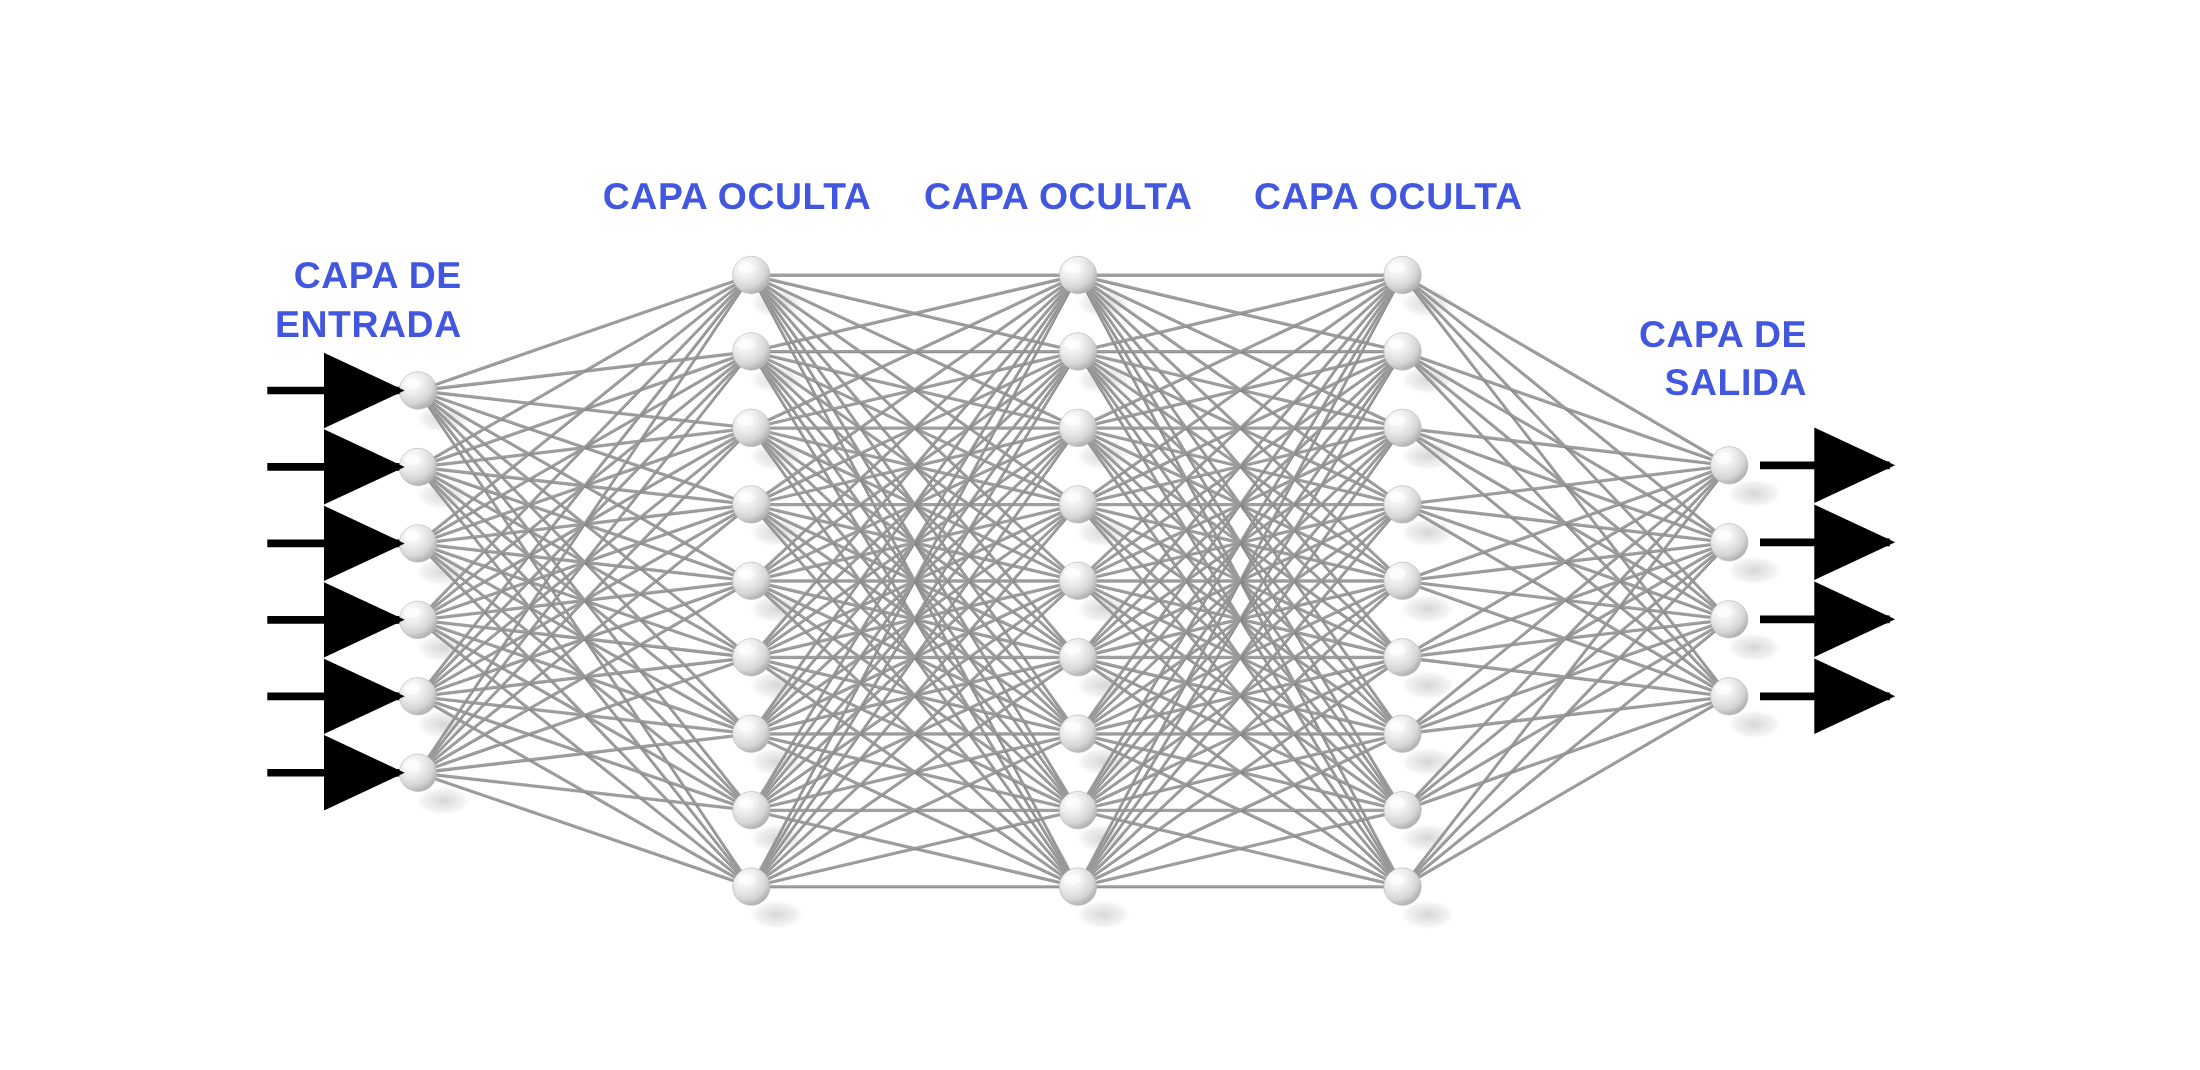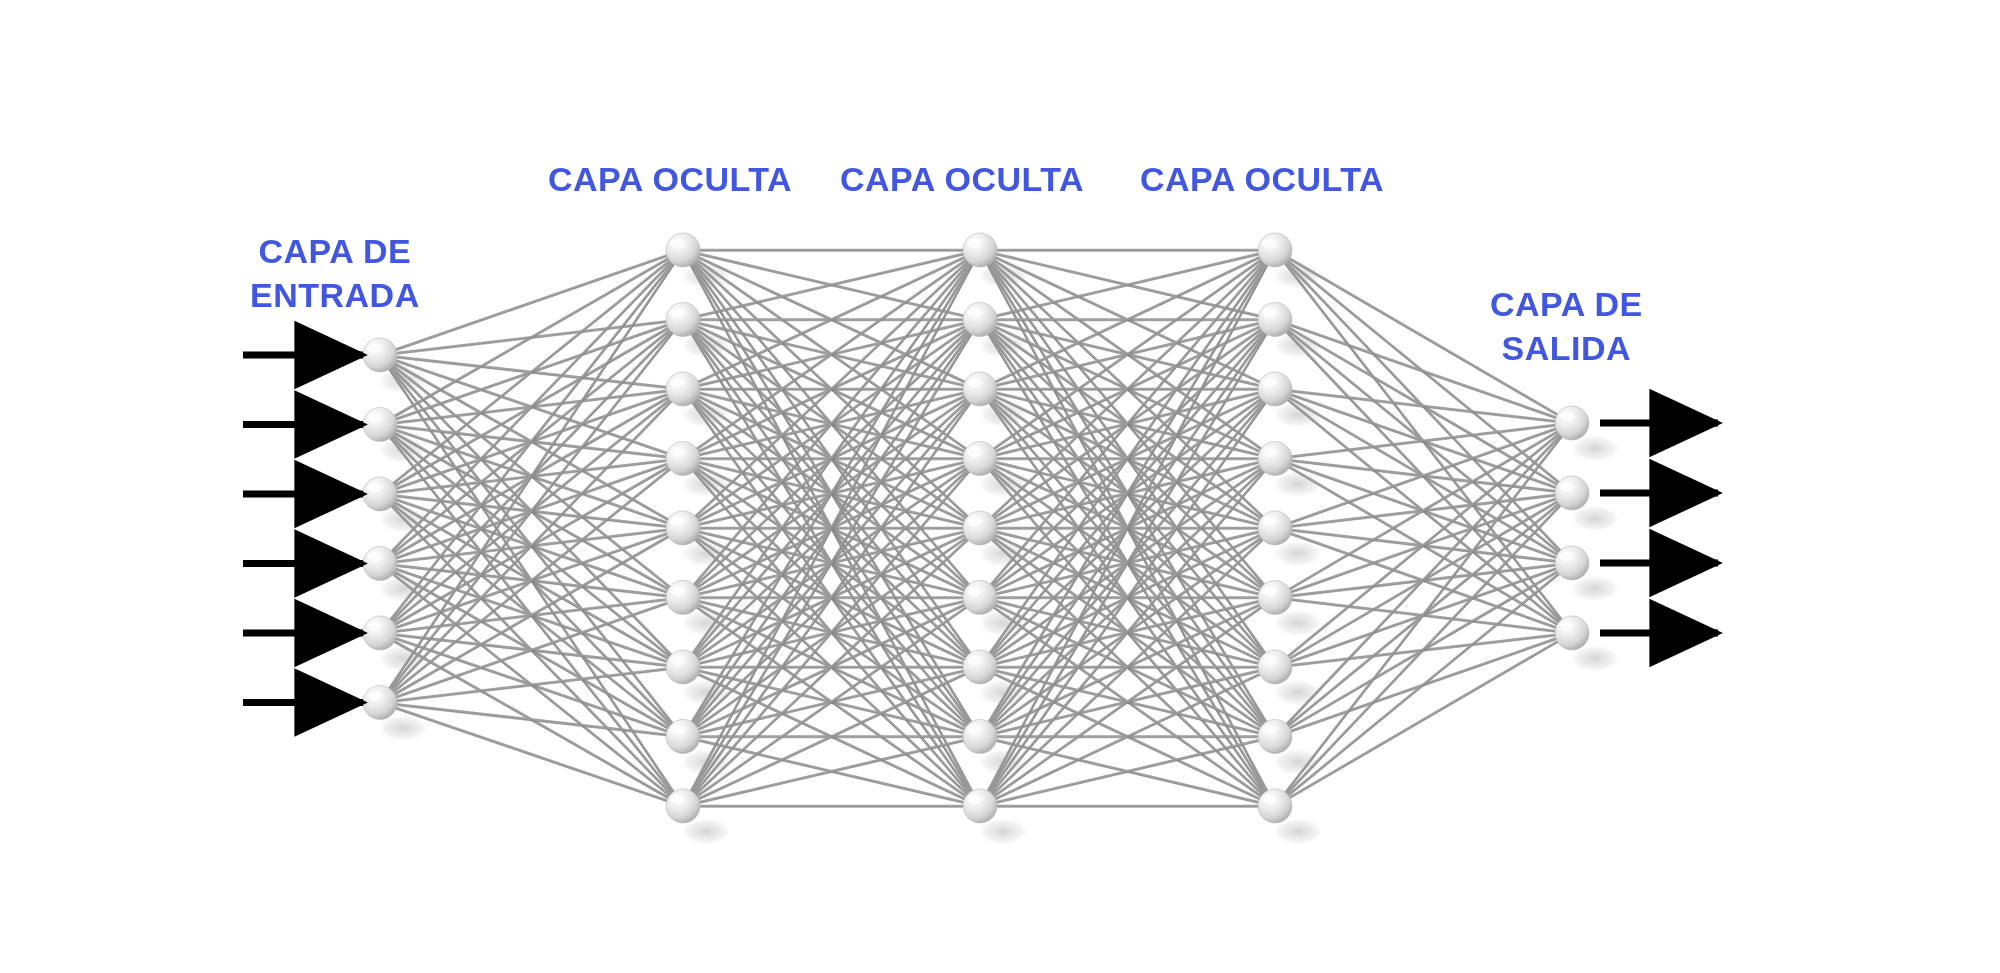--- a/index.html
+++ b/index.html
@@ -26,21 +26,21 @@
   }
   .layer-label {
     position: absolute;
     color: #4257e0;
     font-family: "Liberation Sans", sans-serif;
     font-size: 34px;
     font-weight: 700;
     letter-spacing: 0.5px;
     line-height: 1.28;
     white-space: pre-line;
-    text-align: center;
+    text-align: right;
   }
   .label-input   { left: 250px;  top: 230px; }
   .label-h1      { left: 548px;  top: 158px; }
   .label-h2      { left: 840px;  top: 158px; }
   .label-h3      { left: 1140px; top: 158px; }
   .label-output  { left: 1490px; top: 283px; }
 </style>
 </head>
 <body>
 

